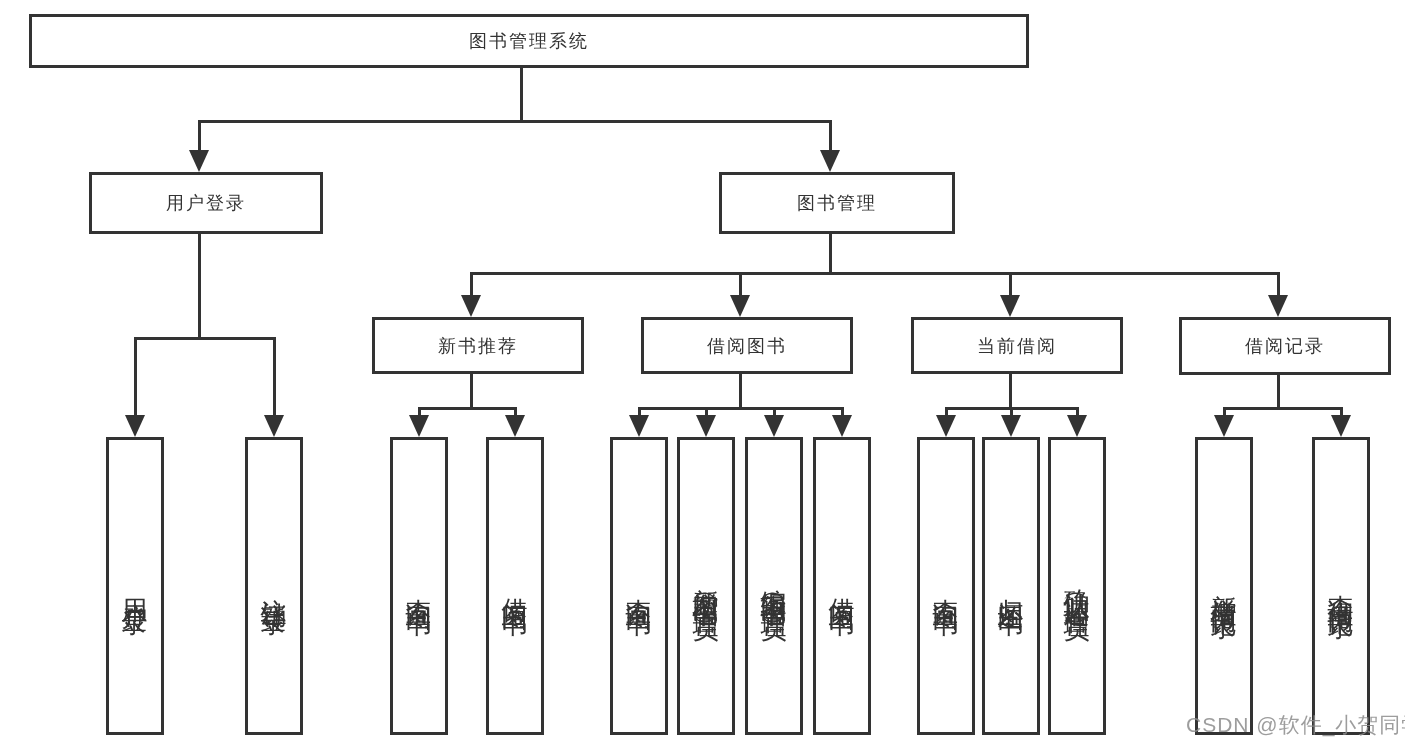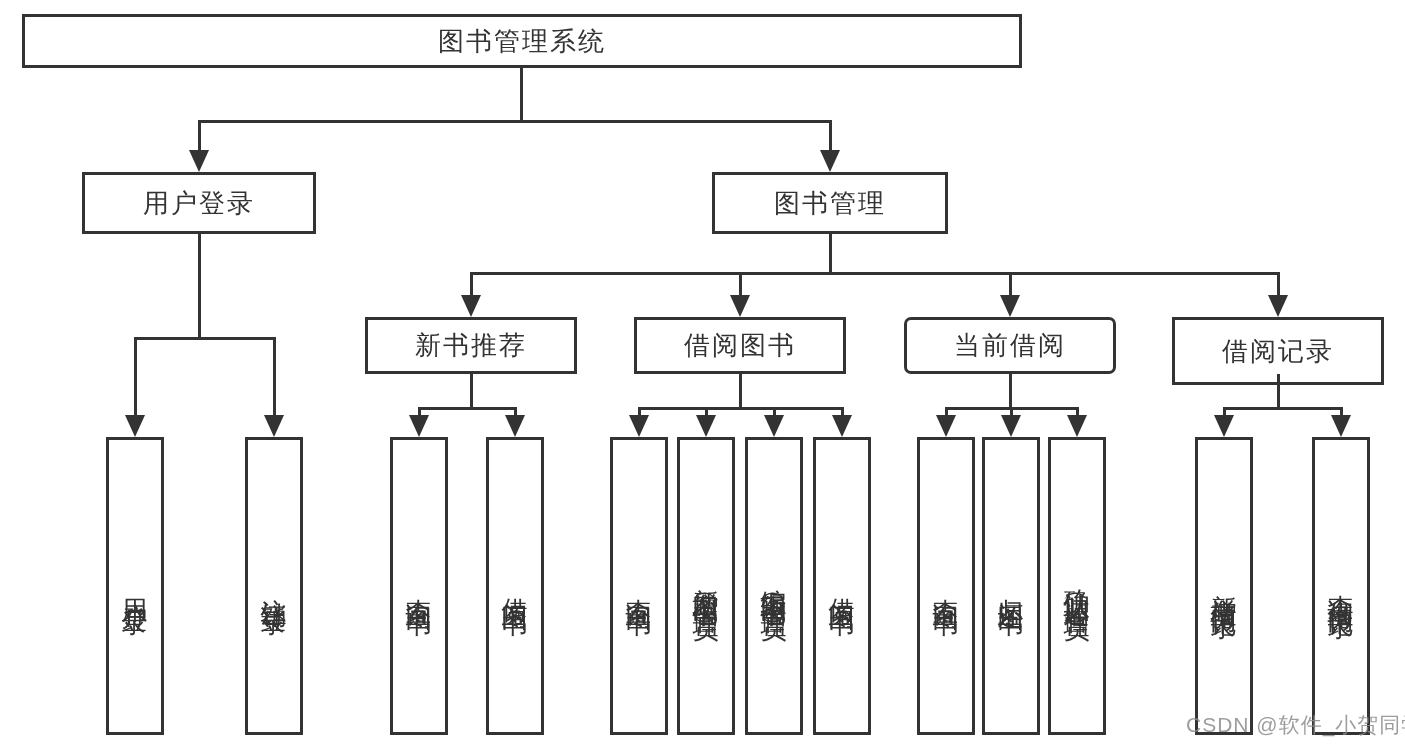--- a/index.html
+++ b/index.html
@@ -20,23 +20,24 @@
     box-sizing: border-box;
     border: 3px solid #333333;
     background: #ffffff;
     color: #333333;
     display: flex;
     align-items: center;
     justify-content: center;
     text-align: center;
   }
   .hnode {
-    font-size: 26px;
+    font-size: 18px;
     letter-spacing: 2px;
     white-space: nowrap;
+    margin-left: 7px;
   }
   .vnode {
     writing-mode: vertical-lr;
     font-size: 26px;
     letter-spacing: 4px;
     line-height: 1;
   }
   .vline, .hline {
     position: absolute;
     background: #333333;
@@ -70,23 +71,23 @@
   <div class="node hnode" style="left:22px; top:14px; width:1000px; height:54px;">图书管理系统</div>
 
   <div class="node hnode" style="left:82px; top:172px; width:234px; height:62px;">用户登录</div>
 
   <div class="node hnode" style="left:712px; top:172px; width:236px; height:62px;text-align:right;">图书管理</div>
 
   <div class="node hnode" style="left:365px; top:317px; width:212px; height:57px;">新书推荐</div>
 
   <div class="node hnode" style="left:634px; top:317px; width:212px; height:57px;">借阅图书</div>
 
-  <div class="node hnode" style="left:904px; top:317px; width:212px; height:57px;border-radius:7px;">当前借阅</div>
+  <div class="node hnode" style="left:904px; top:317px; width:212px; height:57px;">当前借阅</div>
 
-  <div class="node hnode" style="left:1172px; top:317px; width:212px; height:68px;">借阅记录</div>
+  <div class="node hnode" style="left:1172px; top:317px; width:212px; height:58px;">借阅记录</div>
 
   <div class="node vnode" style="left:106px; top:437px; width:58px; height:298px;">用户登录</div>
 
   <div class="node vnode" style="left:245px; top:437px; width:58px; height:298px;">注销登录</div>
 
   <div class="node vnode" style="left:390px; top:437px; width:58px; height:298px;">查询图书</div>
 
   <div class="node vnode" style="left:486px; top:437px; width:58px; height:298px;">借阅图书</div>
 
   <div class="node vnode" style="left:610px; top:437px; width:58px; height:298px;">查询图书</div>

